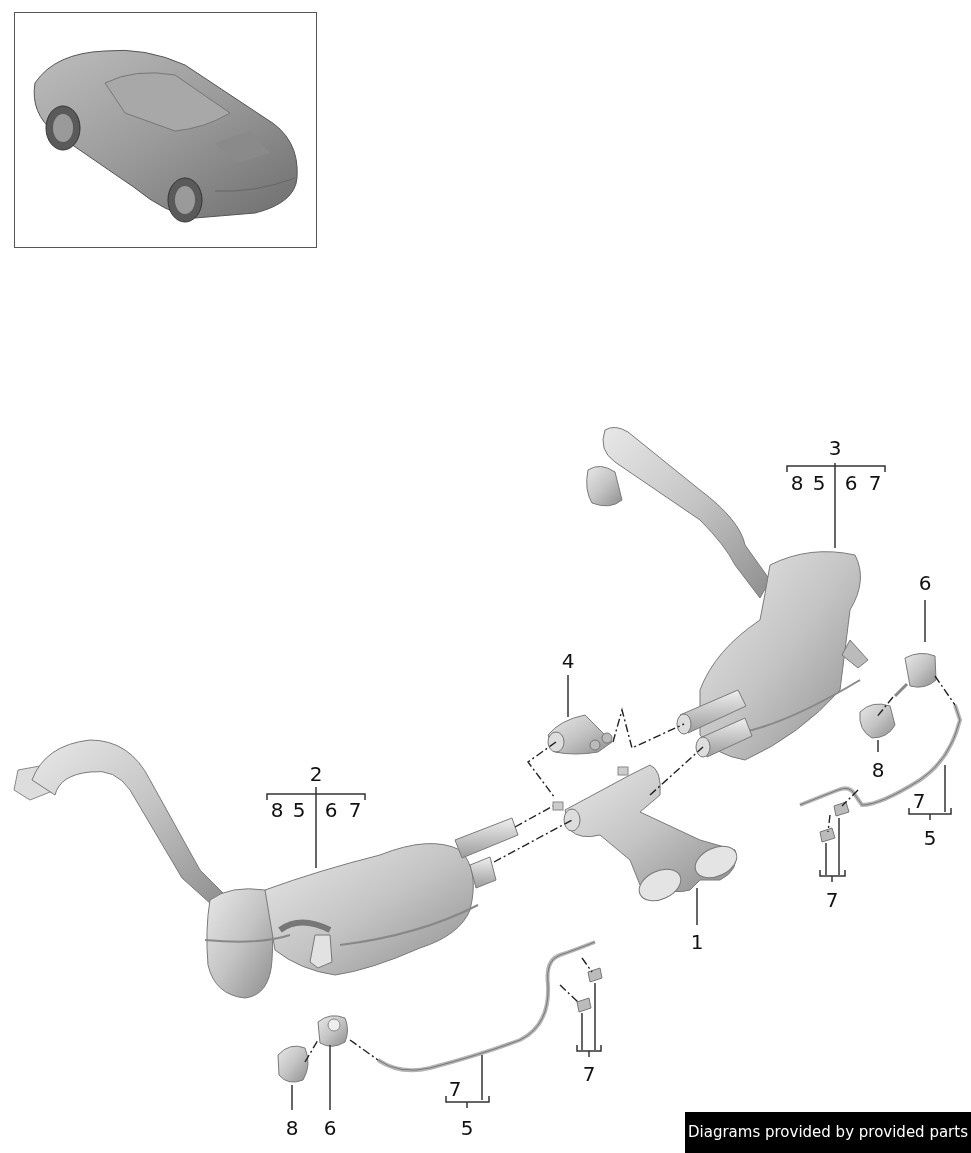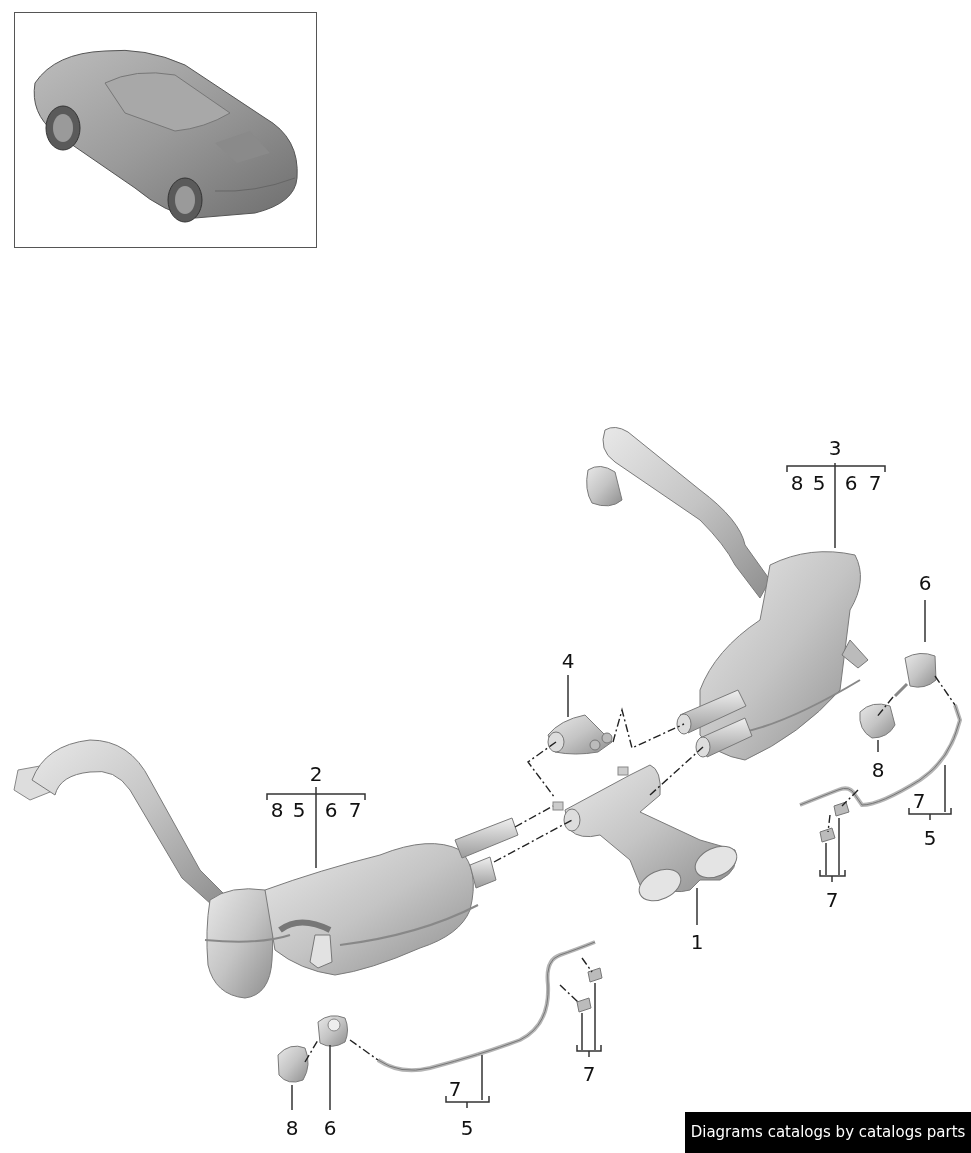--- a/index.html
+++ b/index.html
@@ -204,14 +204,14 @@
 
     <text class="lbl" x="292" y="1135" text-anchor="middle">8</text>
     <text class="lbl" x="330" y="1135" text-anchor="middle">6</text>
     <text class="lbl" x="455" y="1096" text-anchor="middle">7</text>
     <text class="lbl" x="467" y="1135" text-anchor="middle">5</text>
     <text class="lbl" x="589" y="1081" text-anchor="middle">7</text>
   </g>
 </svg>
 
 <div class="credit">
-  <span>Diagrams catalogs by catalogs parts</span>
+  <span>Diagrams provided by provided parts</span>
 </div>
 
 </body></html>

